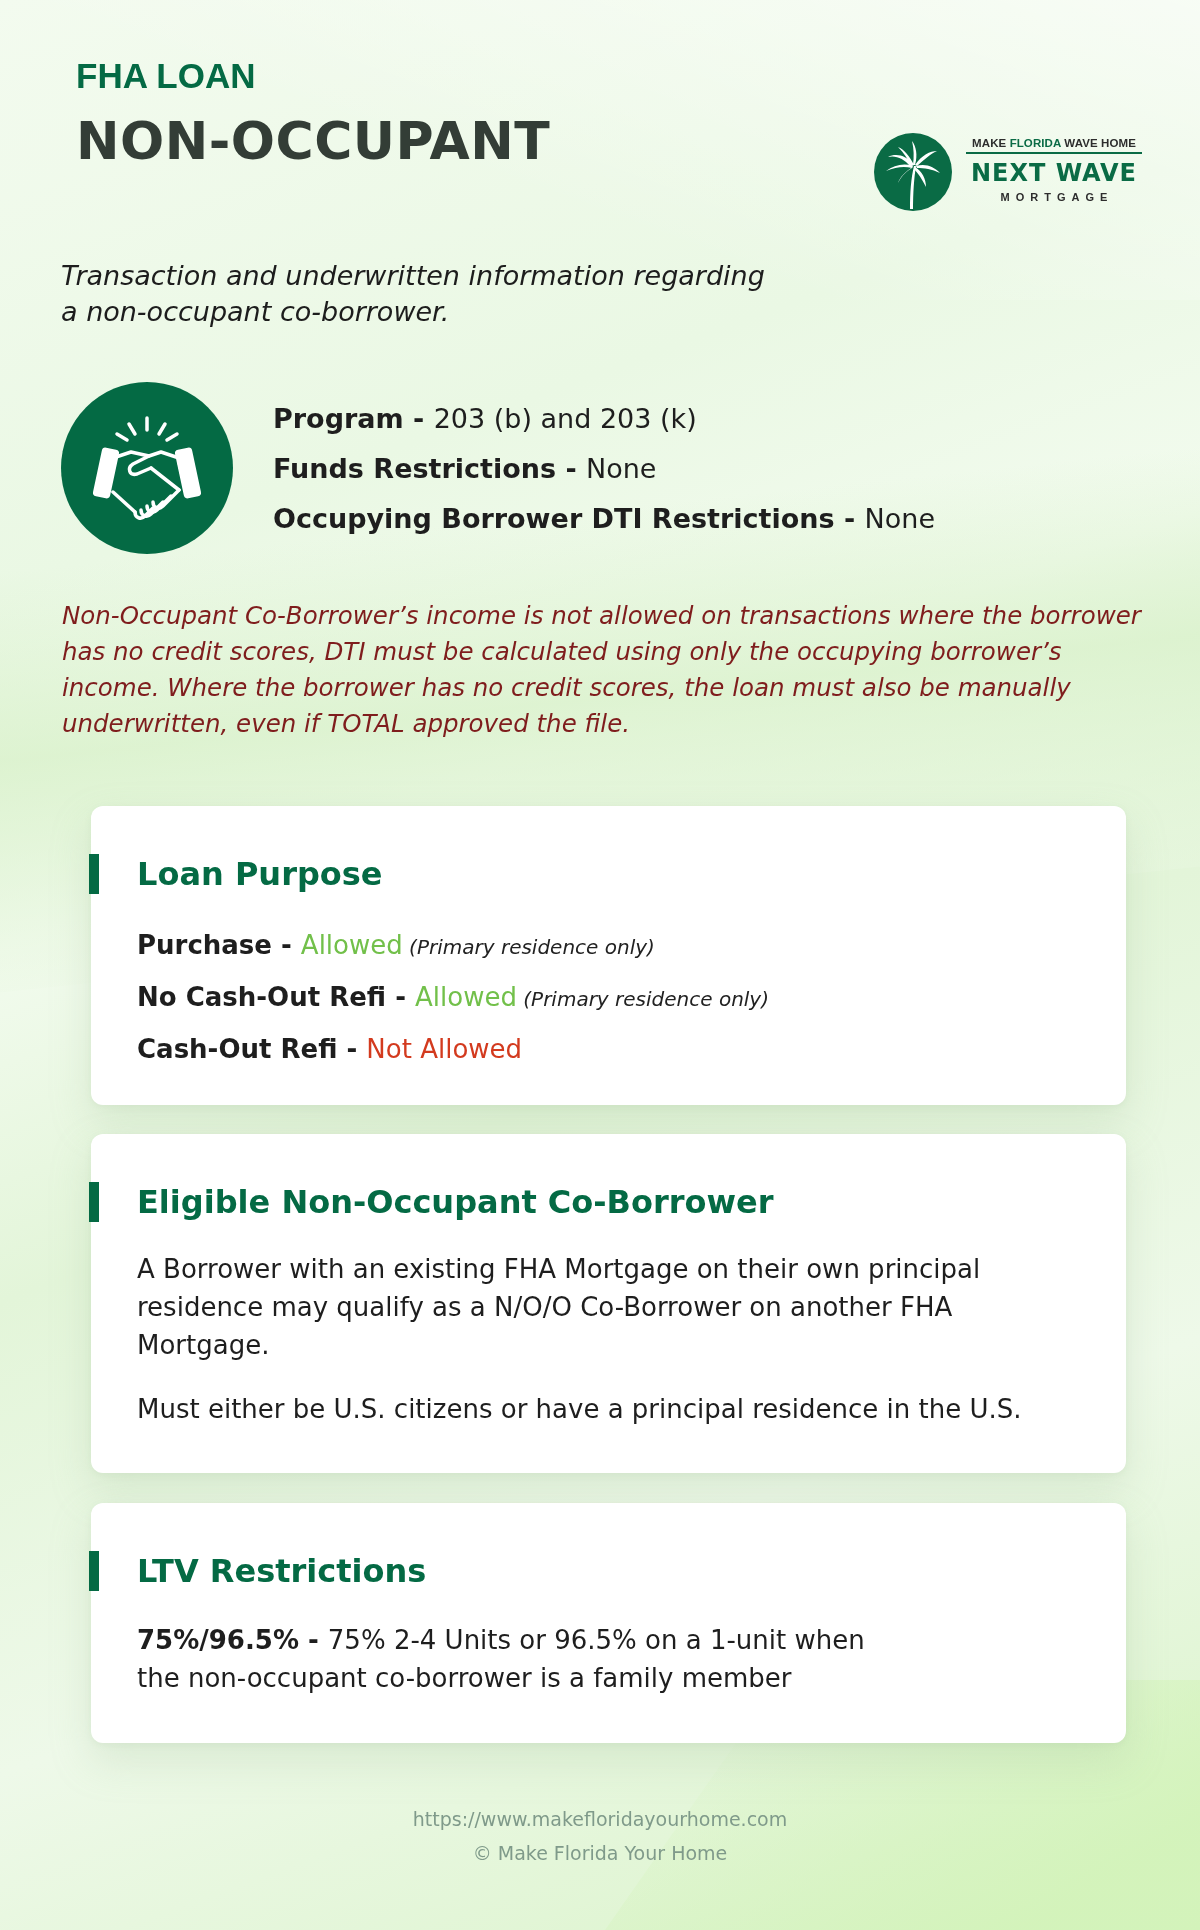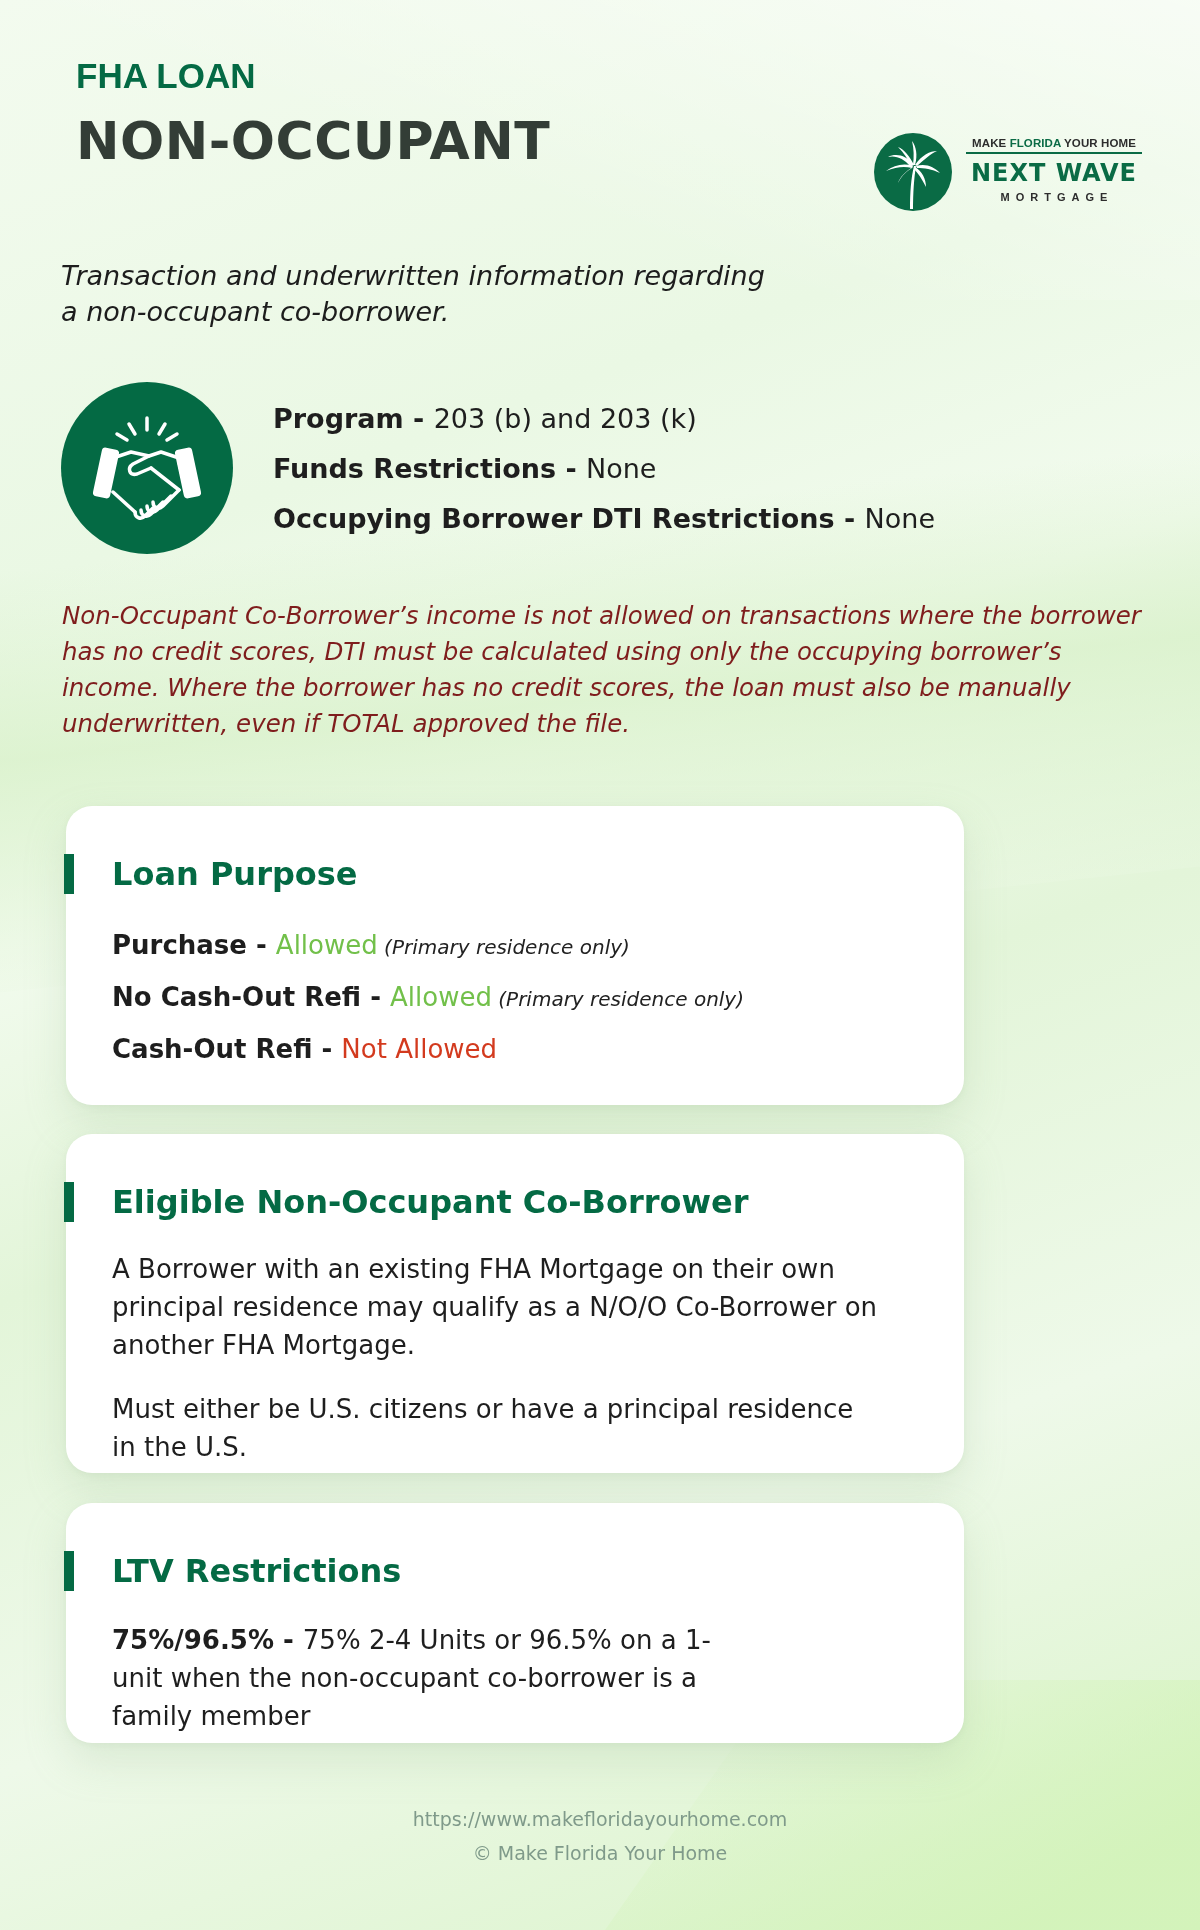--- a/index.html
+++ b/index.html
@@ -32,21 +32,21 @@
   .logo-sub { font-family: "Liberation Sans", sans-serif; font-weight: 700; font-size: 11px; color: #2d2d2d; letter-spacing: 6px; margin-top: 5px; padding-left: 6px; }
 
   .program { position: absolute; left: 61px; top: 382px; }
   .handshake-circle { position: absolute; left: 0; top: 0; width: 172px; height: 172px; border-radius: 50%; background: #046a44; }
   .program-list { position: absolute; left: 212px; top: 12px; width: 800px; }
   .program-row { font-size: 27px; line-height: 50px; white-space: nowrap; color: #1e1e1e; }
   .program-row .k { font-weight: 700; }
 
   .note { position: absolute; left: 62px; top: 598px; width: 1080px; font-style: italic; font-size: 24.5px; line-height: 36px; color: #7f1d1d; }
 
-  .card { position: absolute; left: 66px; width: 898px; background: #ffffff; border-radius: 26px; box-shadow: 0 18px 40px rgba(160,190,150,0.25), 0 2px 6px rgba(150,180,140,0.12); }
+  .card { position: absolute; left: 91px; width: 1035px; background: #ffffff; border-radius: 12px; box-shadow: 0 18px 40px rgba(160,190,150,0.25), 0 2px 6px rgba(150,180,140,0.12); }
   .card-accent { position: absolute; left: -2px; width: 10px; height: 40px; background: #046a44; }
   .card-title { position: absolute; left: 46px; font-weight: 700; font-size: 32px; color: #046a44; line-height: 40px; white-space: nowrap; }
   .card-body { position: absolute; left: 46px; right: 40px; font-size: 26px; color: #1e1e1e; }
 
   .lp-row { line-height: 50px; white-space: nowrap; font-size: 26px; }
   .lp-row .k { font-weight: 700; }
   .ok { color: #72c04a; }
   .no { color: #d33a1e; }
   .lp-row .paren { font-style: italic; font-size: 20px; color: #222; }
 
@@ -79,21 +79,21 @@
         <path d="M41 32 C44 22 42 13 38 8 C40 16 40 24 39 32 Z"></path>
         <path d="M41 32 C48 22 56 18 63 18 C56 21 50 27 43 33 Z"></path>
         <path d="M42 33 C52 30 60 34 66 40 C58 36 50 35 43 35 Z"></path>
         <path d="M41 34 C48 38 52 46 52 54 C48 46 44 40 40 36 Z"></path>
         <path d="M39 34 C32 38 26 44 24 50 C28 42 33 38 38 35 Z"></path>
         <path d="M39 33 C30 30 20 32 12 38 C22 34 30 33 38 35 Z"></path>
       </g>
     </svg>
   </div>
   <div class="logo-text">
-    <div class="logo-top"><span>MAKE </span><span class="hl">FLORIDA</span><span> YOUR HOME</span></div>
+    <div class="logo-top"><span>MAKE </span><span class="hl">FLORIDA</span><span> WAVE HOME</span></div>
     <div class="logo-rule"></div>
     <div class="logo-main">NEXT WAVE</div>
     <div class="logo-sub">MORTGAGE</div>
   </div>
 </div>
 
 <div class="program">
   <div class="handshake-circle">
     <svg width="172" height="172" viewBox="0 0 172 172" fill="none" stroke="#ffffff" stroke-width="3.5" stroke-linecap="round" stroke-linejoin="round">
       <line x1="86" y1="36" x2="86" y2="48"></line>

